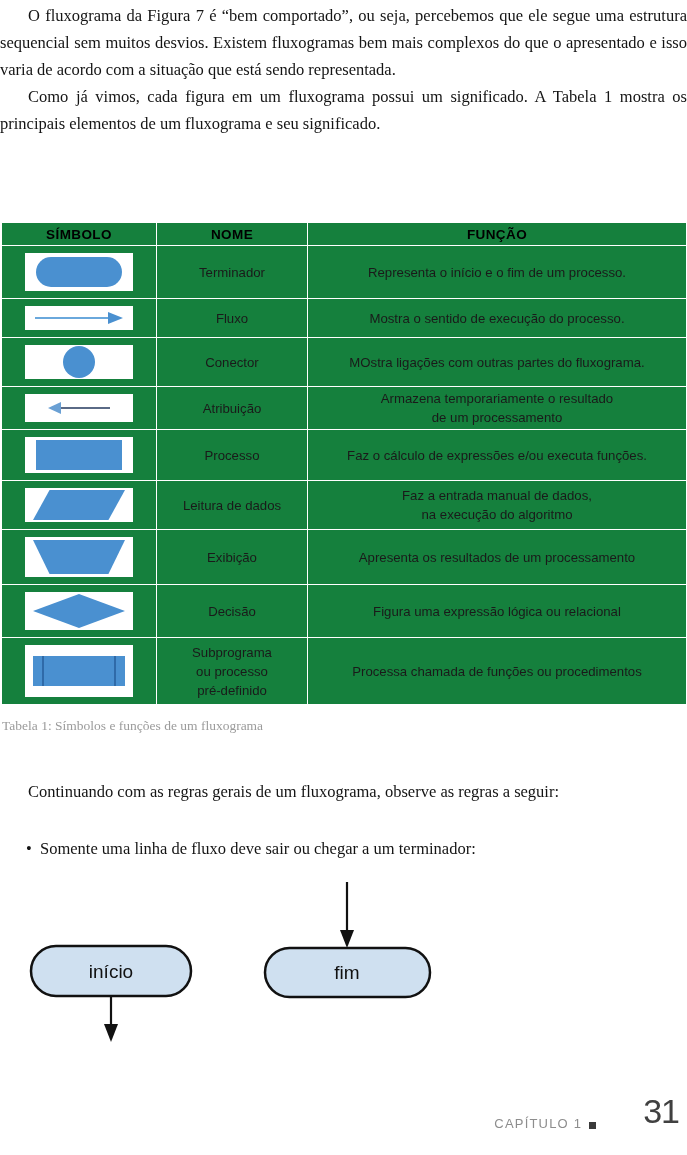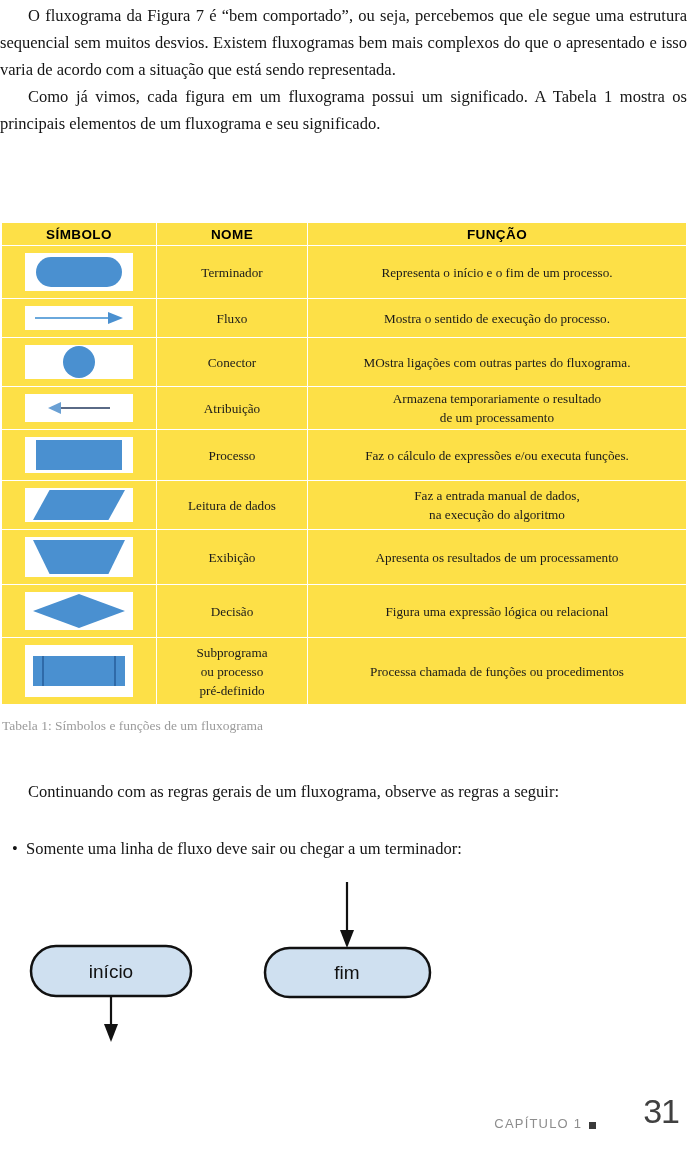--- a/index.html
+++ b/index.html
@@ -37,59 +37,59 @@
 
   .bullet-line {
     position: absolute;
     left: 0;
     top: 836px;
     width: 674px;
     font-family: "Liberation Serif", serif;
     font-size: 16.5px;
     line-height: 26px;
     color: #141414;
-    padding-left: 12px;
+    padding-left: 26px;
     box-sizing: border-box;
   }
   .bullet-line .dot {
     display: inline-block;
     width: 14px;
   }
 
   
   .symbol-table {
     position: absolute;
     left: 1px;
     top: 222px;
     width: 684px;
     border-collapse: separate;
     border-spacing: 1px;
     background: #ffffff;
     table-layout: fixed;
   }
   .symbol-table td, .symbol-table th {
-    background: #fde047;
+    background: #15803d;
     padding: 0;
     vertical-align: middle;
     text-align: center;
   }
   .symbol-table th {
     height: 22px;
     font-family: "Liberation Sans", sans-serif;
     font-weight: bold;
     font-size: 13.5px;
     letter-spacing: 0.4px;
     color: #000000;
   }
   .col-symbol { width: 154px; }
   .col-name   { width: 150px; }
   .col-func   { width: 378px; }
 
   .cell-name, .cell-func {
-    font-family: Liberation Serif, serif;
+    font-family: Liberation Sans, sans-serif;
     font-size: 13.2px;
     color: #1a1a1a;
     line-height: 19px;
     padding: 4px 6px;
   }
   .cell-func { padding-left: 10px; padding-right: 10px; }
 
   .cell-symbol {
     padding: 4px 0;
   }

